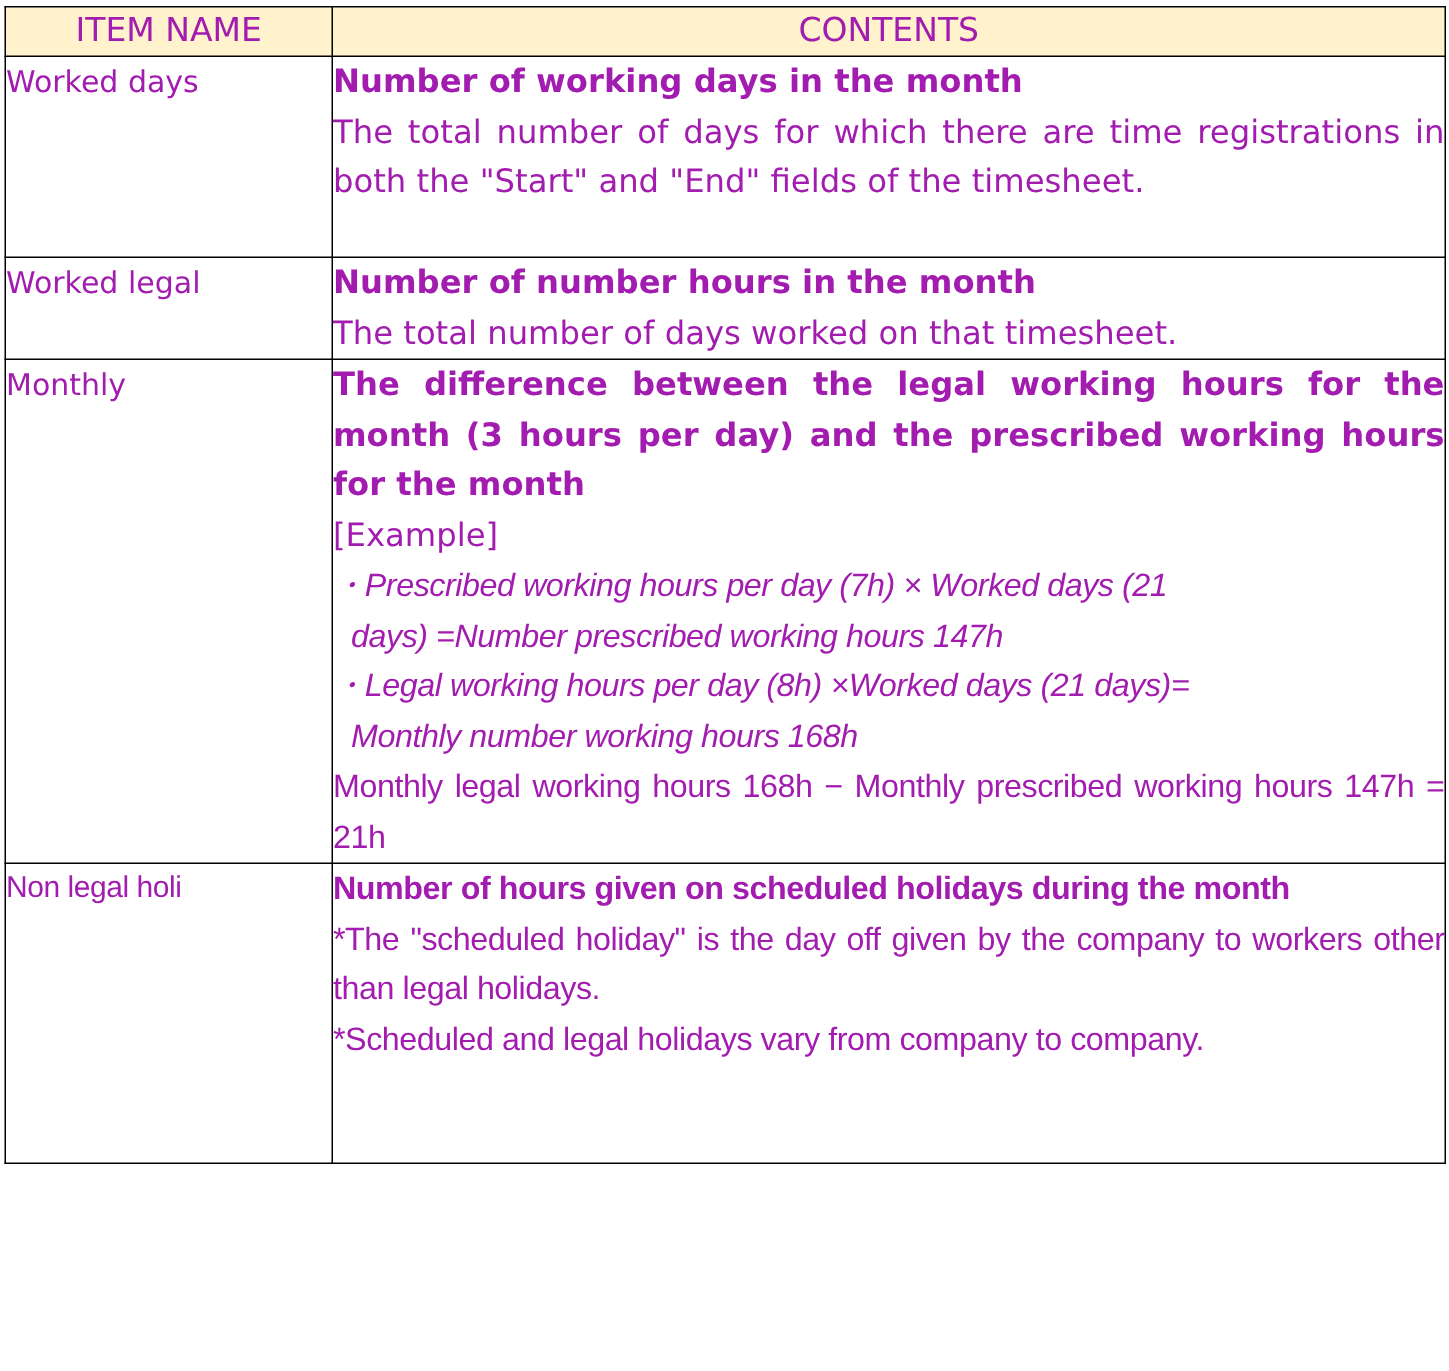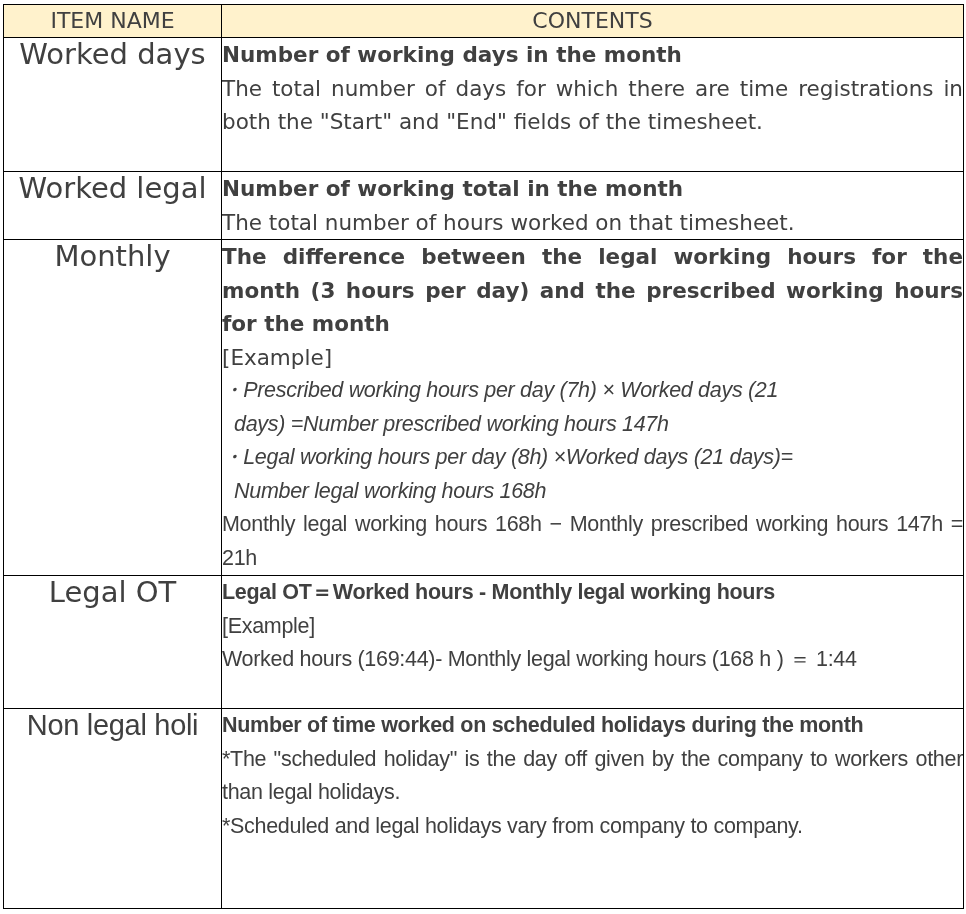--- a/index.html
+++ b/index.html
@@ -2,43 +2,42 @@
 <html><head>
 <meta charset="utf-8">
 <style>
   html, body { margin: 0; padding: 0; background: #ffffff; }
   body { width: 966px; height: 914px; overflow: hidden; position: relative; }
   table.defs {
     position: absolute; left: 3px; top: 4px;
     width: 960px;
     border-collapse: collapse;
     font-family: "DejaVu Sans", sans-serif;
-    color: #404040;
+    color: #a21caf;
     table-layout: fixed;
   }
   table.defs td, table.defs th {
     border: 1.5px solid #000000;
     vertical-align: top;
     padding: 0;
   }
   table.defs th {
     background: #fff2cc;
     font-weight: normal;
     font-size: 22px;
     height: 32px;
     line-height: 32px;
     text-align: center;
   }
   col.c1 { width: 218px; }
   col.c2 { width: 742px; }
   td.name {
-    font-size: 29px;
+    font-size: 20px;
     line-height: 33.5px;
     padding-left: 12px;
-    text-align: center;
   }
   td.content {
     font-size: 21.5px;
     line-height: 33.5px;
     padding: 0 10px 0 12px;
     margin-top: 15px;
   }
   .line { display: block; }
   .justify { text-align: justify; text-align-last: left; }
   .heading { font-weight: bold; text-align: justify; }
@@ -69,50 +68,42 @@
     <tr class="r1">
       <td class="name">Worked days</td>
       <td class="content">
         <span class="line heading">Number of working days in the month</span>
         <span class="line justify">The total number of days for which there are time registrations in both the "Start" and "End" fields of the timesheet.</span>
       </td>
     </tr>
     <tr class="r2">
       <td class="name">Worked legal</td>
       <td class="content">
-        <span class="line heading">Number of working total in the month</span>
-        <span class="line">The total number of hours worked on that timesheet.</span>
+        <span class="line heading">Number of number hours in the month</span>
+        <span class="line">The total number of days worked on that timesheet.</span>
       </td>
     </tr>
     <tr class="r3">
       <td class="name">Monthly</td>
       <td class="content">
         <span class="line heading">The difference between the legal working hours for the month (3 hours per day) and the prescribed working hours for the month</span>
         <span class="line">[Example]</span>
         <span class="bullet narrow">
           <span class="line">・Prescribed working hours per day (7h)  ×  Worked days (21</span>
           <span class="cont">days)  =Number prescribed working hours 147h</span>
         </span>
         <span class="bullet narrow">
           <span class="line">・Legal working hours per day (8h)  ×Worked days (21 days)=</span>
-          <span class="cont">Number legal working hours 168h</span>
+          <span class="cont">Monthly number working hours 168h</span>
         </span>
         <span class="line justify narrow">Monthly legal working hours 168h − Monthly prescribed working hours 147h = 21h</span>
-      </td>
-    </tr>
-    <tr class="r4">
-      <td class="name">Legal OT</td>
-      <td class="content narrow">
-        <span class="line heading">Legal OT＝Worked hours - Monthly legal working hours</span>
-        <span class="line">[Example]</span>
-        <span class="line">Worked hours (169:44)- Monthly legal working hours (168 h ) ＝ 1:44</span>
       </td>
     </tr>
     <tr class="r5">
       <td class="name narrow">Non legal holi</td>
       <td class="content narrow">
-        <span class="line heading">Number of time worked on scheduled holidays during the month</span>
+        <span class="line heading">Number of hours given on scheduled holidays during the month</span>
         <span class="line justify">*The "scheduled holiday" is the day off given by the company to workers other than legal holidays.</span>
         <span class="line justify">*Scheduled and legal holidays vary from company to company.</span>
       </td>
     </tr>
   </tbody>
 </table>
 
 </body></html>

